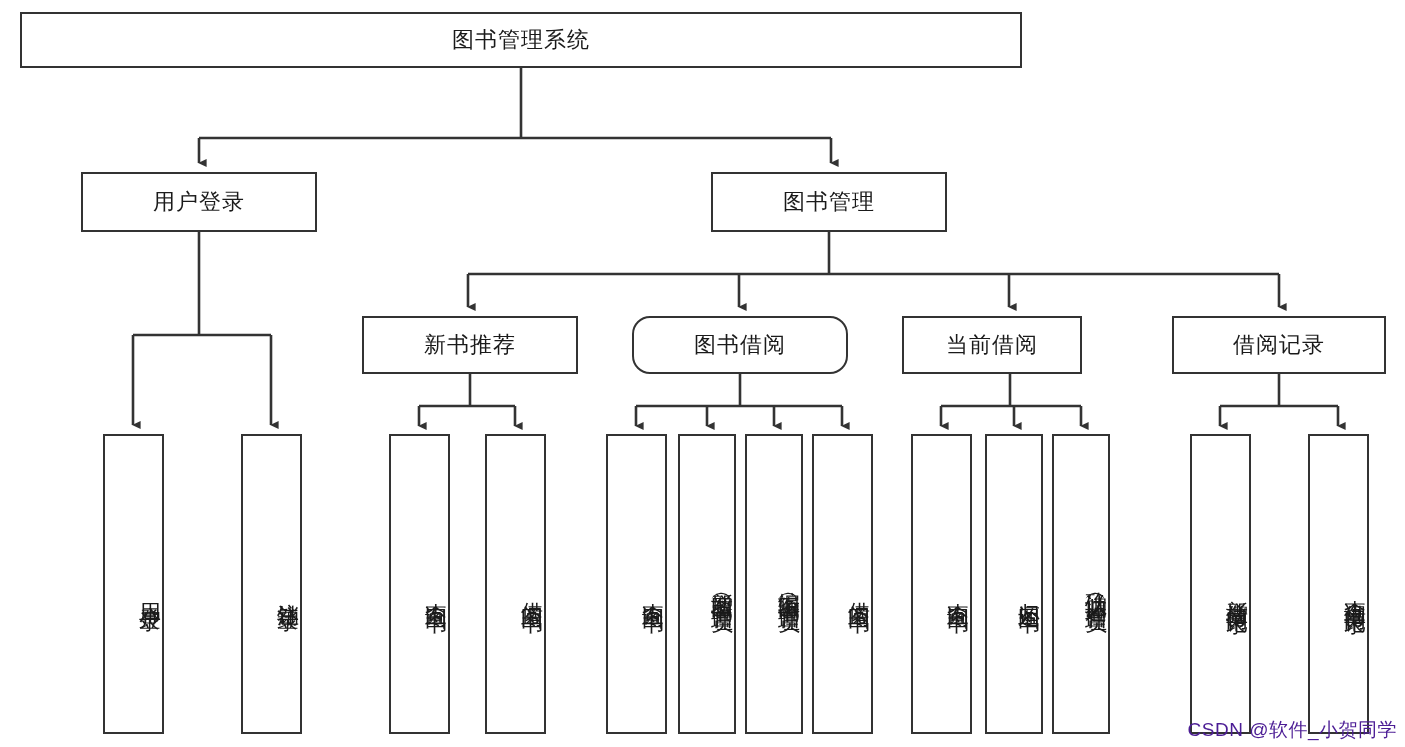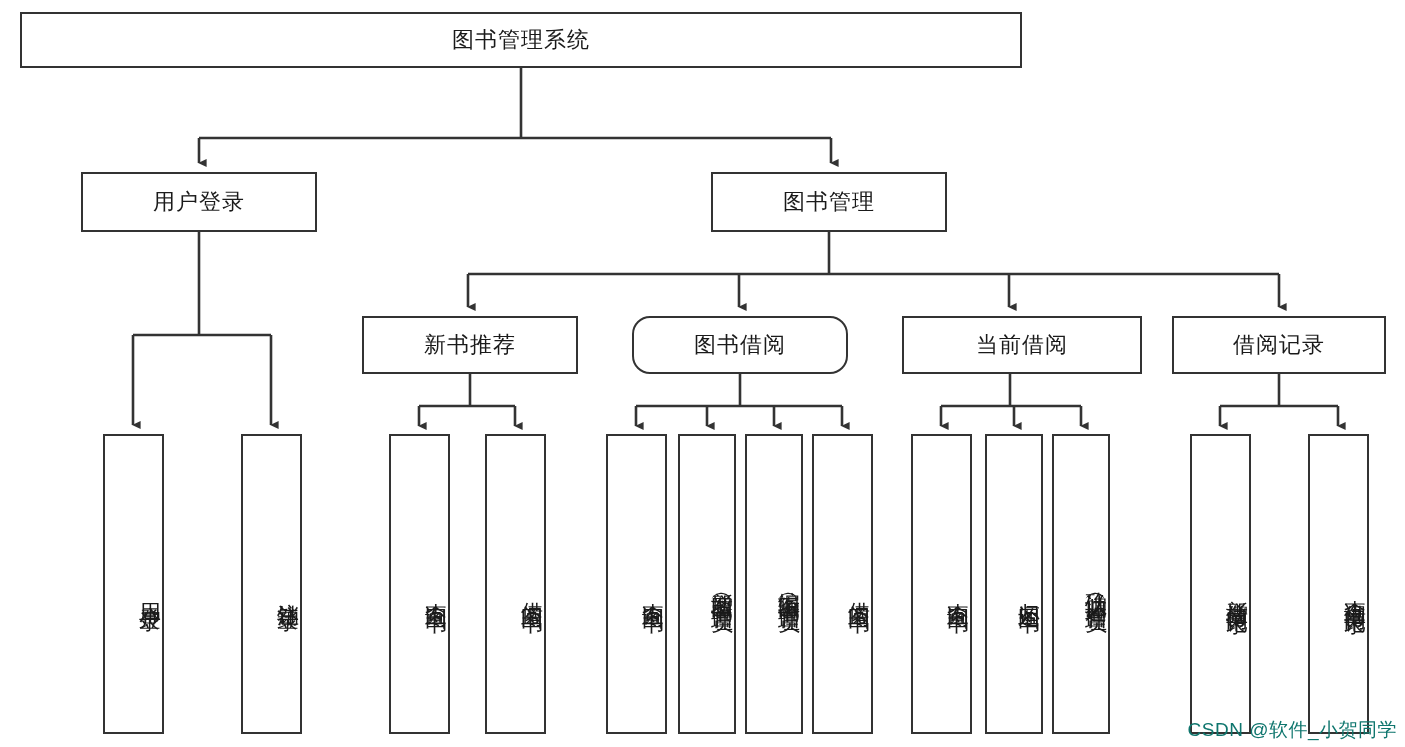--- a/index.html
+++ b/index.html
@@ -50,21 +50,21 @@
     writing-mode: vertical-rl;
     text-orientation: upright;
     line-height: 1.05;
     white-space: nowrap;
   }
   .watermark {
     position: absolute;
     right: 8px;
     bottom: 4px;
     font-size: 19px;
-    color: #0f766e;
+    color: #4c1d95;
     white-space: nowrap;
     letter-spacing: 0.5px;
   }
 </style>
 </head>
 <body>
 
 <div id="canvas">
 
   <svg class="edges" viewBox="0 0 1405 747">
@@ -127,21 +127,21 @@
   <div class="node horiz" style="left:362px;top:316px;width:216px;height:58px;">
     <span>新书推荐</span>
   </div>
 
   <div class="node horiz" style="left:711px;top:172px;width:236px;height:60px;">
     <span>图书管理</span>
   </div>
   <div class="node horiz" style="left:632px;top:316px;width:216px;height:58px;border-radius:18px;">
     <span>图书借阅</span>
   </div>
-  <div class="node horiz" style="left:902px;top:316px;width:240px;height:58px;">
+  <div class="node horiz" style="left:902px;top:316px;width:180px;height:58px;">
     <span>当前借阅</span>
   </div>
   <div class="node horiz" style="left:1172px;top:316px;width:214px;height:58px;">
     <span>借阅记录</span>
   </div>
 
   <div class="node vert" style="left:103px;top:434px;width:61px;height:300px;">
     <span class="vlabel">用户登录</span>
   </div>
   <div class="node vert" style="left:241px;top:434px;width:61px;height:300px;">

